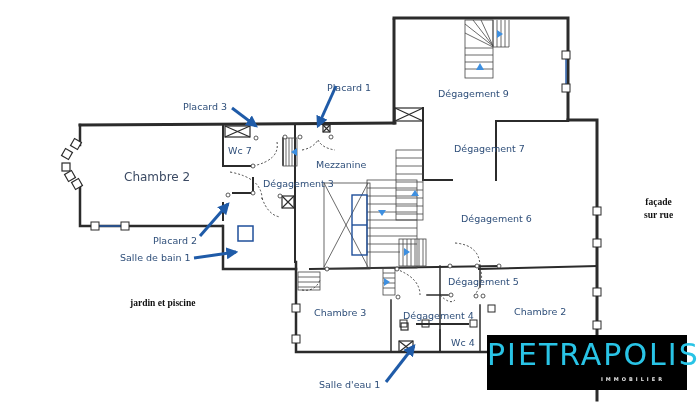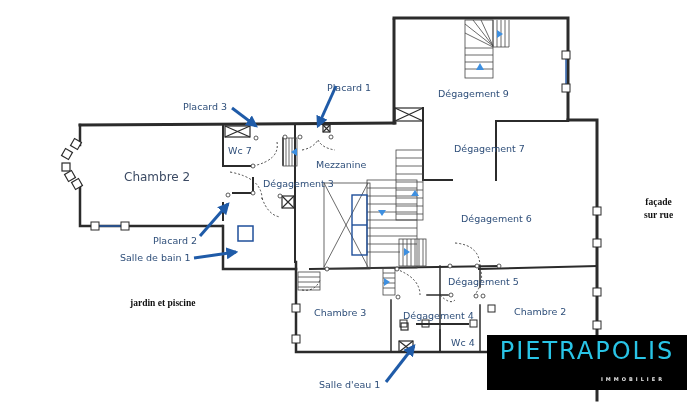--- a/index.html
+++ b/index.html
@@ -2,21 +2,21 @@
 <html><head>
   <meta charset="utf-8">
   <style>
     html, body { margin:0; padding:0; background:#ffffff; }
     body { width:700px; height:403px; position:relative; overflow:hidden; font-family:"DejaVu Sans", sans-serif; }
     #plan { position:absolute; left:0; top:0; width:700px; height:403px; }
     .lbl { position:absolute; font-family:"DejaVu Sans", sans-serif; font-size:9.5px; color:#2f4f7a; white-space:nowrap; line-height:1; }
     .lbl-dark { position:absolute; font-family:"DejaVu Sans", sans-serif; font-size:12px; color:#3b4a63; white-space:nowrap; line-height:1; }
     .bold { position:absolute; font-family:Liberation Serif, serif; font-size:9.5px; font-weight:bold; color:#111; white-space:nowrap; line-height:1.35; text-align:center; }
     #logo { position:absolute; left:487px; top:335px; width:200px; height:55px; background:#000; }
-    #logo-name { position:absolute; left:0; right:0; top:3px; text-align:center; font-family:"DejaVu Sans", sans-serif; font-size:24px; letter-spacing:2px; color:#29c4e6; font-weight:normal; line-height:1.1; }
+    #logo-name { position:absolute; left:0; right:0; top:3px; text-align:center; font-family:"DejaVu Sans", sans-serif; font-size:30px; letter-spacing:2px; color:#29c4e6; font-weight:normal; line-height:1.1; }
     #logo-sub { position:absolute; right:22px; top:41px; font-family:"DejaVu Sans", sans-serif; font-size:5px; letter-spacing:3px; color:#e6e6e6; font-weight:bold; }
   </style>
 </head>
 <body>
 
 <svg id="plan" viewBox="0 0 700 403" xmlns="http://www.w3.org/2000/svg">
   <defs>
     <marker id="ah" viewBox="0 0 10 10" refX="8" refY="5" markerWidth="4" markerHeight="4" orient="auto">
       <path d="M0,0 L10,5 L0,10 z" fill="#1f5ba8"></path>
     </marker>

